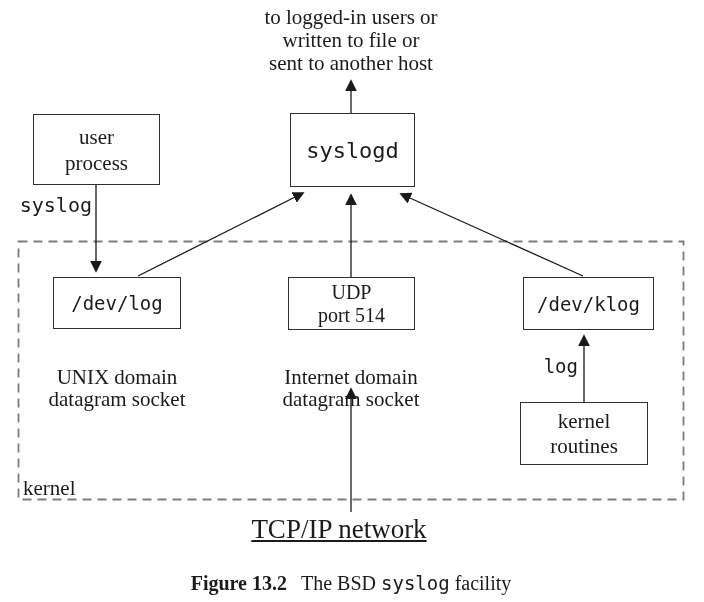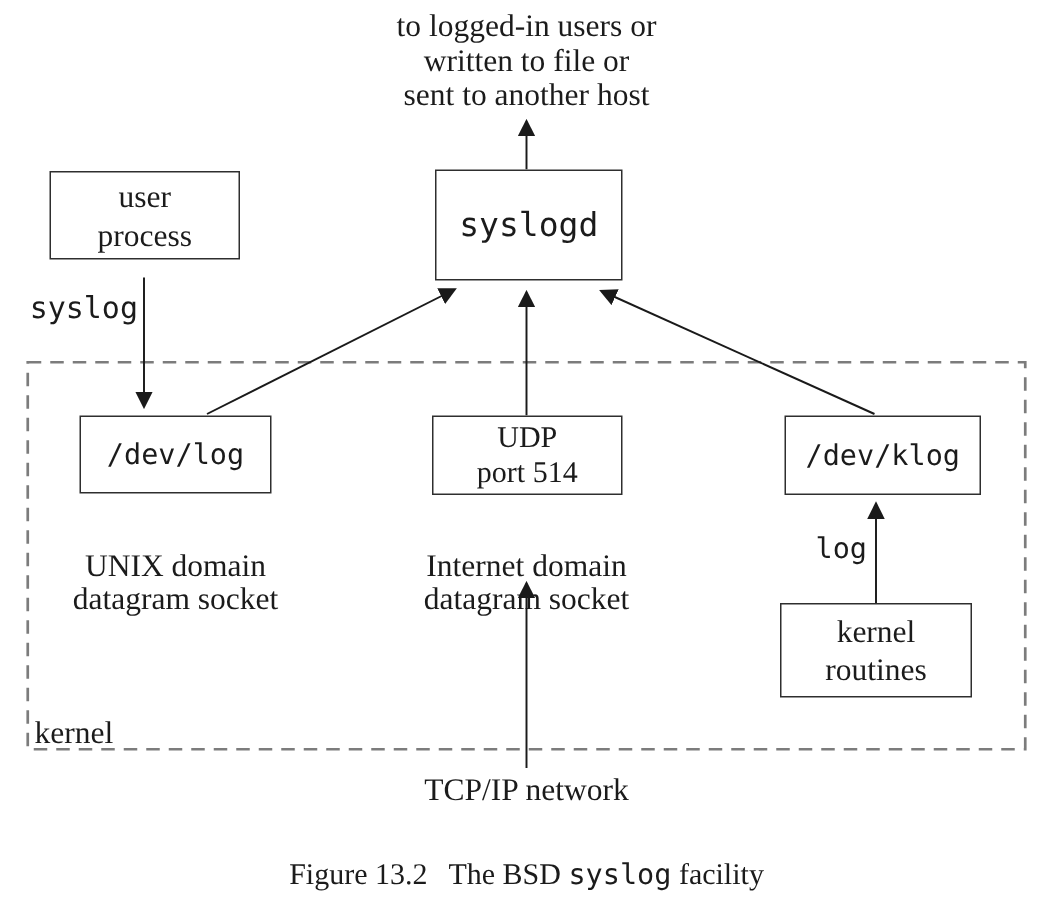--- a/index.html
+++ b/index.html
@@ -10,21 +10,21 @@
   .abs{position:absolute;}
   .box{position:absolute;border:1.4px solid #2e2e2e;background:#fff;
        display:flex;flex-direction:column;align-items:center;justify-content:center;
        text-align:center;box-sizing:border-box;}
   .box .ln{display:block;}
   .ctr{transform:translateX(-50%);text-align:center;white-space:nowrap;}
   svg{position:absolute;left:0;top:0;}
   .note{font-size:21px;line-height:23px;text-align:center;}
   .sublabel{font-size:21px;line-height:22px;margin-top:35px;}
   .caption{font-size:20px;white-space:nowrap;}
-  .caption .num{font-weight:normal;margin-right:14px;}
+  .caption .num{font-weight:bold;margin-right:14px;}
   .caption .code{font-family:"DejaVu Sans Mono", monospace;font-size:19px;}
 </style>
 </head>
 <body>
 
 <div id="canvas">
 
   <svg width="704" height="602" viewBox="0 0 704 602">
     <defs>
       <marker id="ah" viewBox="0 0 10 10" refX="8.5" refY="5" markerWidth="9" markerHeight="9" orient="auto-start-reverse">
@@ -48,21 +48,21 @@
 
     <line x1="584" y1="402" x2="584" y2="336" stroke="#1a1a1a" stroke-width="1.3" marker-end="url(#ah)"></line>
   </svg>
 
   <div class="abs note ctr" style="left:351px;top:6px;">
     <span class="ln" style="display:block">to logged-in users or</span>
     <span class="ln" style="display:block">written to file or</span>
     <span class="ln" style="display:block">sent to another host</span>
   </div>
 
-  <div class="box serif" style="left:33px;top:114px;width:127px;height:59px;font-size:21px;line-height:26px;">
+  <div class="box serif" style="left:33px;top:114px;width:127px;height:71px;font-size:21px;line-height:26px;">
     <span class="ln">user</span>
     <span class="ln">process</span>
   </div>
 
   <div class="box mono" style="left:290px;top:113px;width:125px;height:74px;font-size:22px;">
     <span class="ln">syslogd</span>
   </div>
 
   <div class="abs mono" style="left:18px;top:193px;width:74px;text-align:right;font-size:20px;">syslog</div>
 
@@ -91,19 +91,19 @@
 
   <div class="abs mono" style="left:538px;top:355px;width:40px;text-align:right;font-size:19px;">log</div>
 
   <div class="box serif" style="left:520px;top:402px;width:128px;height:63px;font-size:21px;line-height:25px;">
     <span class="ln">kernel</span>
     <span class="ln">routines</span>
   </div>
 
   <div class="abs serif" style="left:23px;top:476px;font-size:21px;">kernel</div>
 
-  <div class="abs serif ctr" style="left:351px;top:514px;font-size:21px;">TCP/IP network</div>
+  <div class="abs serif ctr" style="left:339px;top:514px;font-size:27px;text-decoration:underline;">TCP/IP network</div>
 
   <div class="abs caption ctr" style="left:351px;top:572px;">
     <span class="num">Figure 13.2</span><span>The BSD</span>&nbsp;<span class="code">syslog</span>&nbsp;<span>facility</span>
   </div>
 
 </div>
 
 </body></html>

